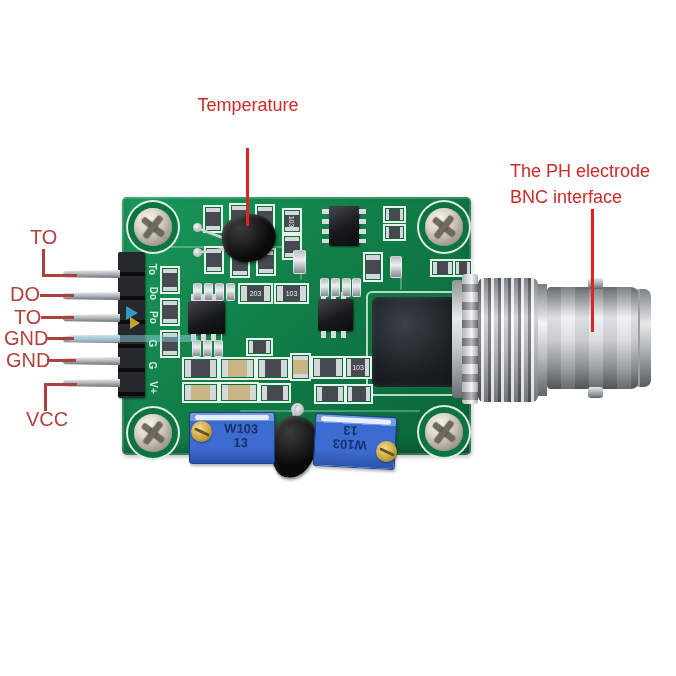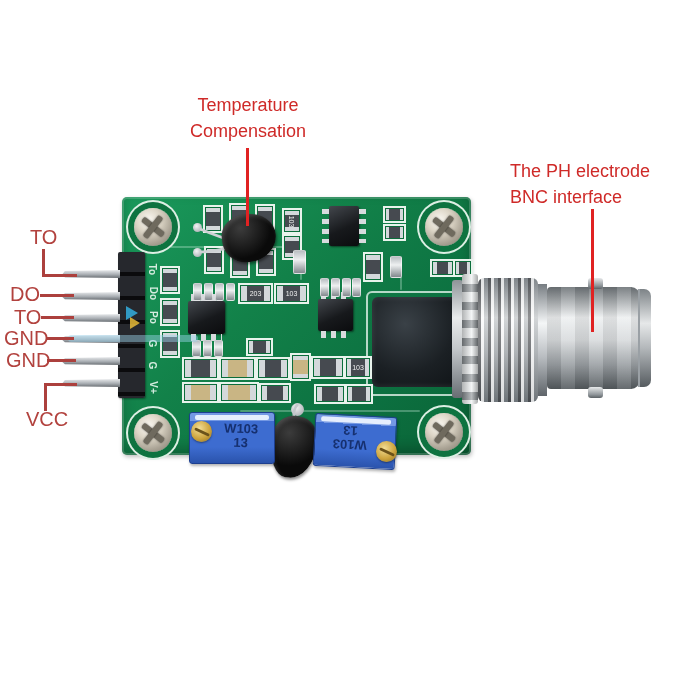--- a/index.html
+++ b/index.html
@@ -322,21 +322,20 @@
   <div class="abs bnc bnc-lug" style="left:588px;top:278px;"></div>
   <div class="abs bnc bnc-lug" style="left:588px;top:387px;"></div>
   <div class="abs bnc bnc-rim"></div>
 
   <div class="abs wm-swoosh" style="left:68px;top:335px;width:130px;height:7px;"></div>
   <div class="abs wm-tri" style="left:126px;top:306px;border-top:7px solid transparent;border-bottom:7px solid transparent;border-left:12px solid #35b6e8;"></div>
   <div class="abs wm-tri" style="left:130px;top:317px;border-top:6px solid transparent;border-bottom:6px solid transparent;border-left:10px solid #f5c63a;"></div>
 
   <div class="abs red-label" style="left:167px;top:92px;width:162px;text-align:center;">
     <div>Temperature</div>
-    <div>Compensation</div>
   </div>
   <div class="abs redline" style="left:246px;top:148px;height:78px;"></div>
 
   <div class="abs red-label" style="left:510px;top:158px;width:170px;">
     <div>The PH electrode</div>
     <div>BNC interface</div>
   </div>
   <div class="abs redline" style="left:591px;top:209px;height:123px;"></div>
 
   <div class="abs pin-label" style="left:30px;top:226px;">TO</div>

